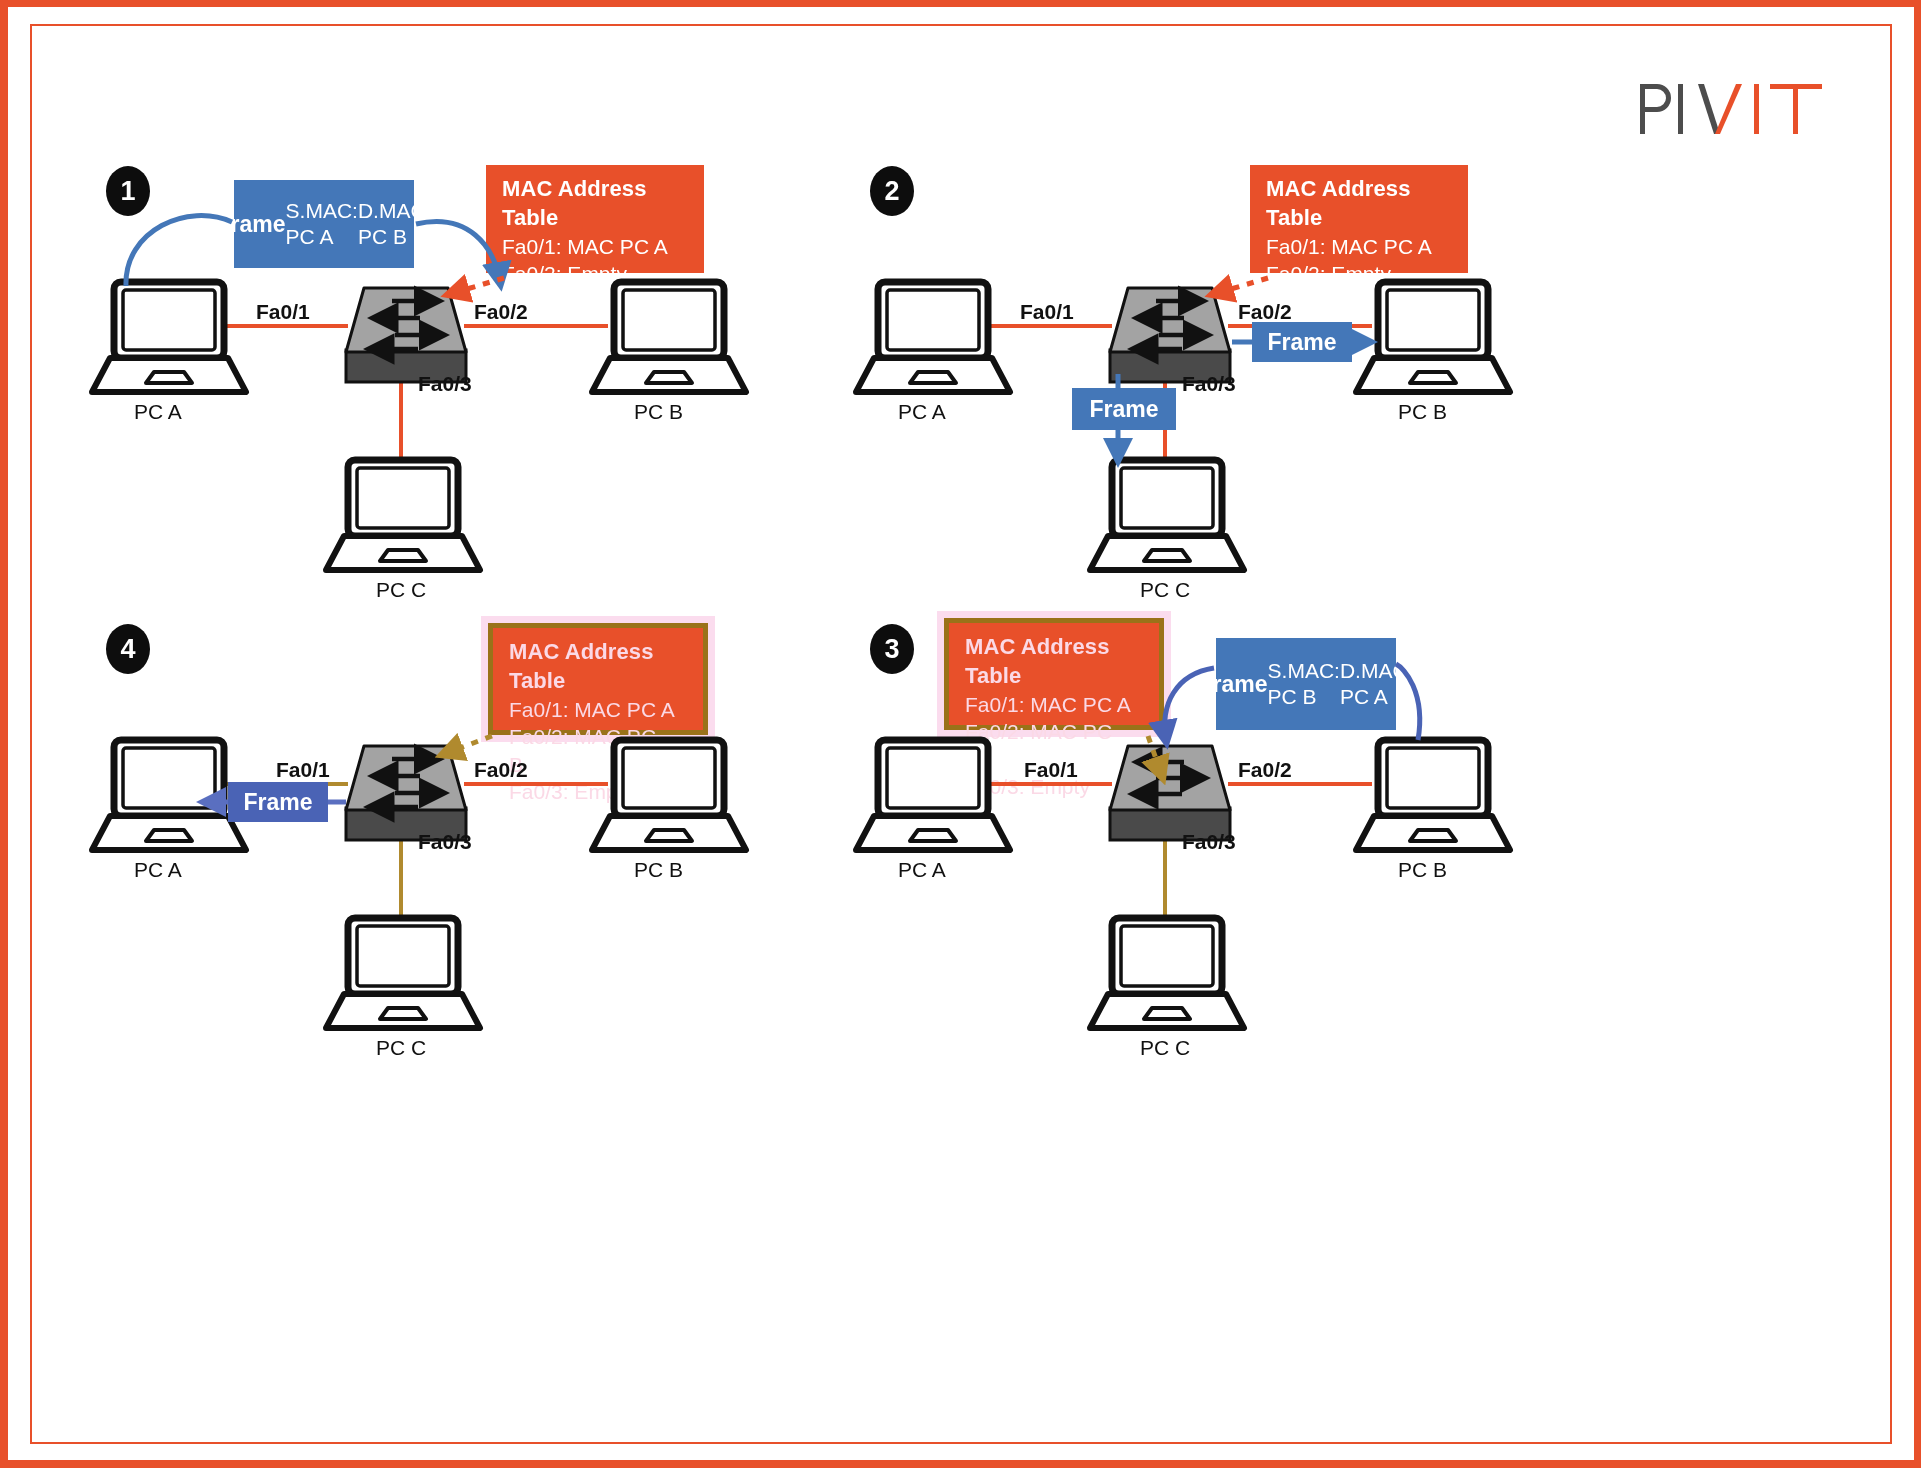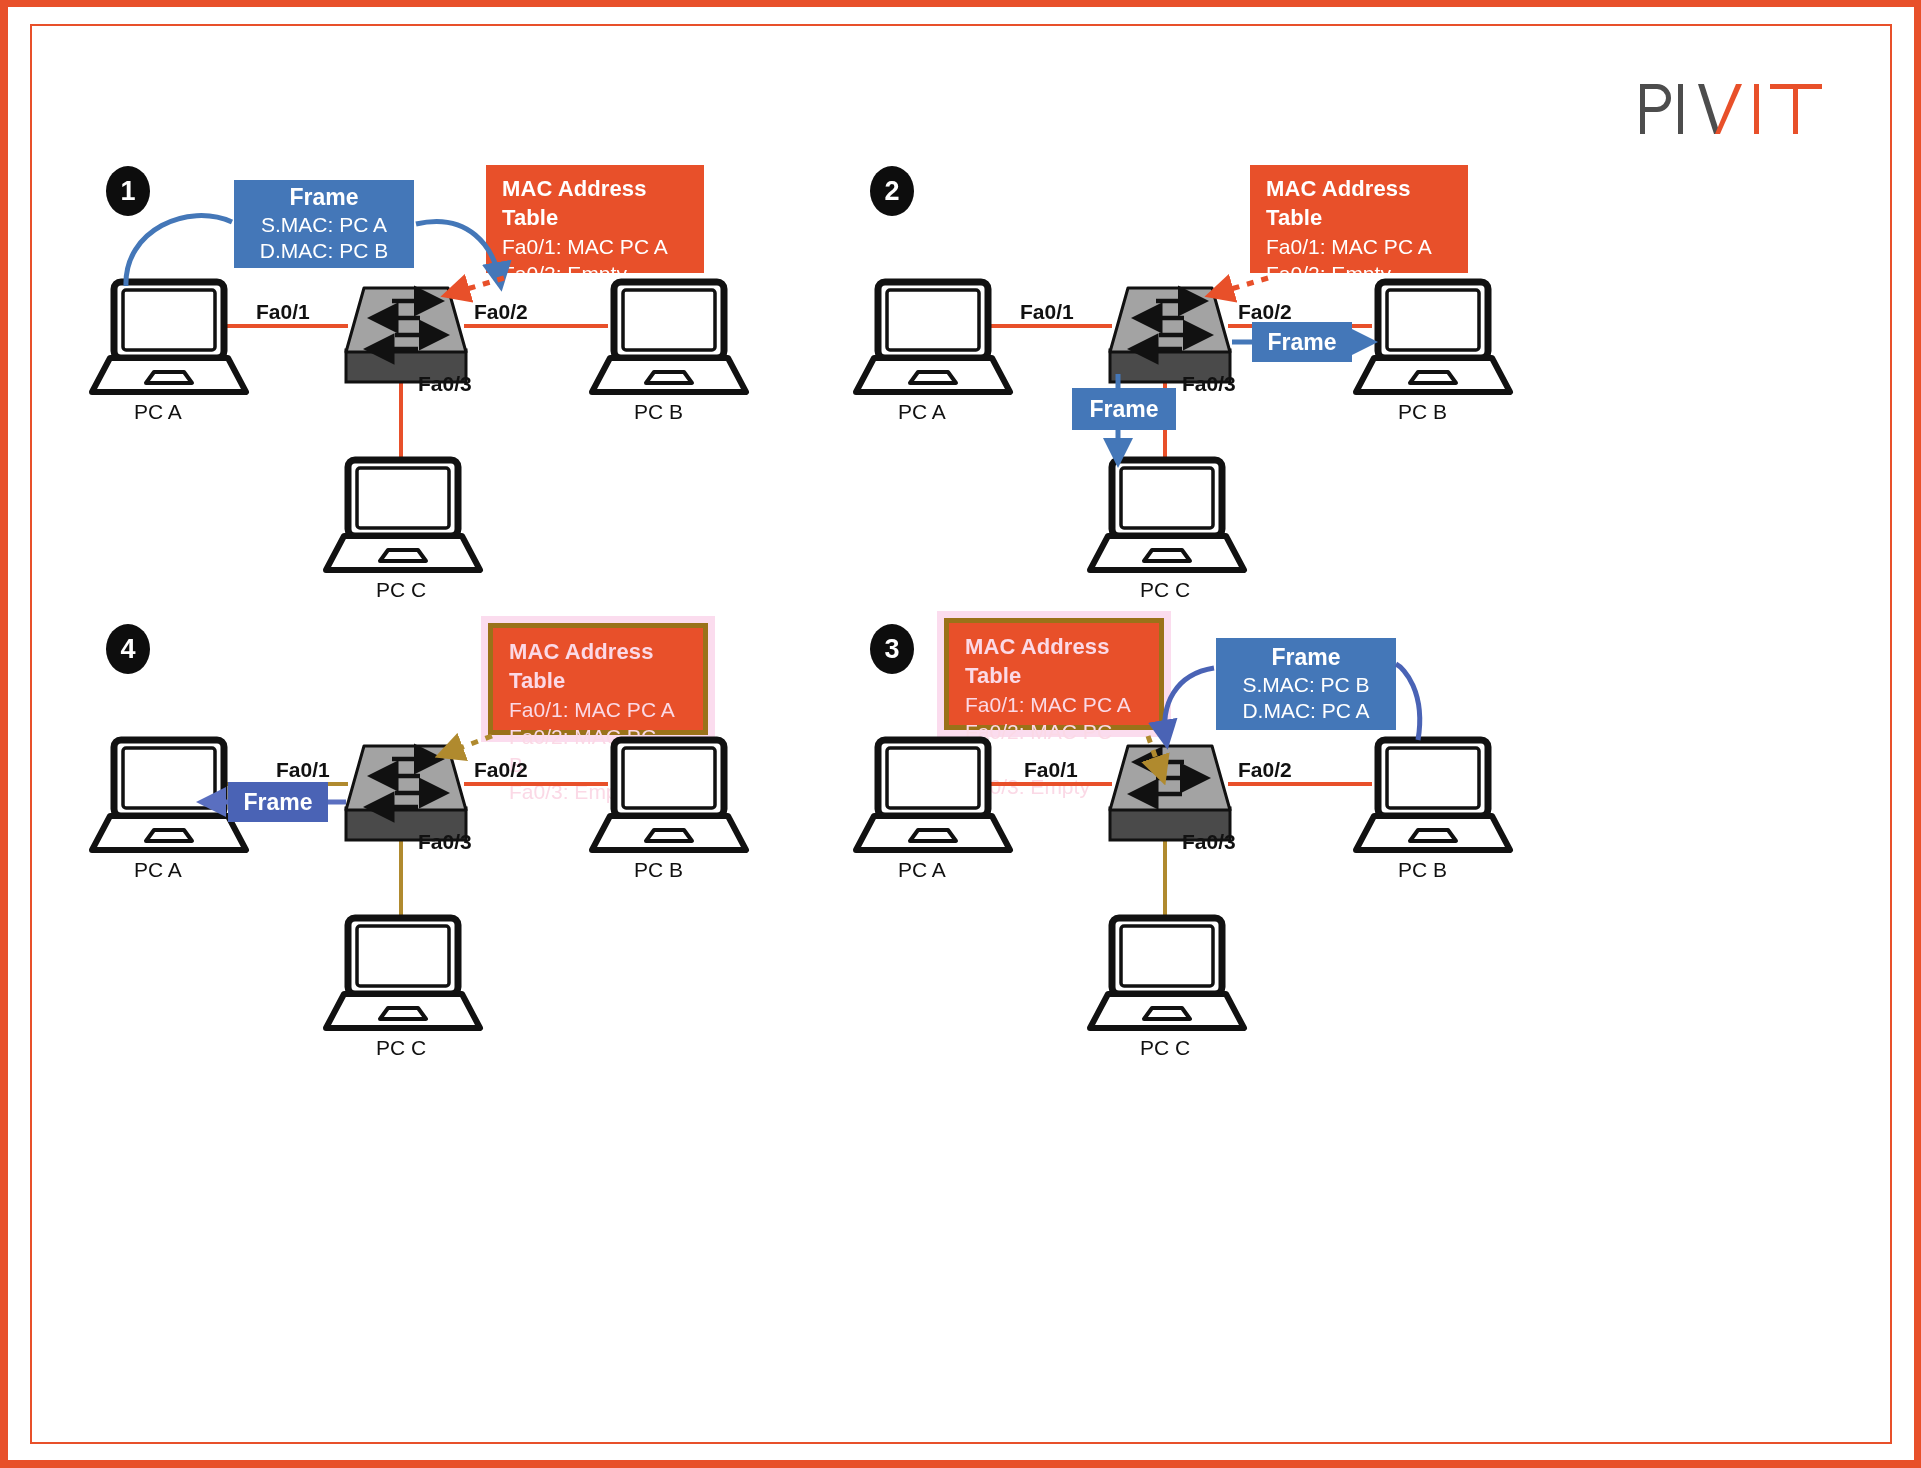--- a/index.html
+++ b/index.html
@@ -34,21 +34,21 @@
   
   .mac-box{position:absolute;background:#E8502A;color:#ffffff;padding:10px 28px 14px 16px;
            box-sizing:border-box;line-height:1.30;}
   .mac-box .mac-title{font-size:22px;font-weight:bold;letter-spacing:.1px;margin-bottom:1px;}
   .mac-box .mac-row{font-size:21px;font-weight:normal;}
   .mac-box.soft{border:5px solid #9A7219;box-shadow:0 0 0 7px #FBDCEE;color:#FBD9E6;}
   .mac-box.soft .mac-title{color:#FBD9E6;}
 
   
   .frame-box{position:absolute;background:#4477B8;color:#ffffff;box-sizing:border-box;
-             display:flex;flex-direction:column;align-items:center;justify-content:center;
+             display:flex;align-items:center;justify-content:center;
              line-height:1.26;}
   .frame-box .f-title{font-size:23px;font-weight:bold;}
   .frame-box .f-line{font-size:21px;font-weight:normal;}
   .frame-box.small{padding:0;font-size:23px;font-weight:bold;align-items:center;}
   .frame-box.small span{font-size:23px;font-weight:bold;}
   .frame-box.violet{background:#4A63B5;}
 
   
   .node-label{position:absolute;font-size:21px;font-weight:normal;color:#111;white-space:nowrap;}
   .port-label{position:absolute;font-size:21px;font-weight:bold;color:#111;white-space:nowrap;}

